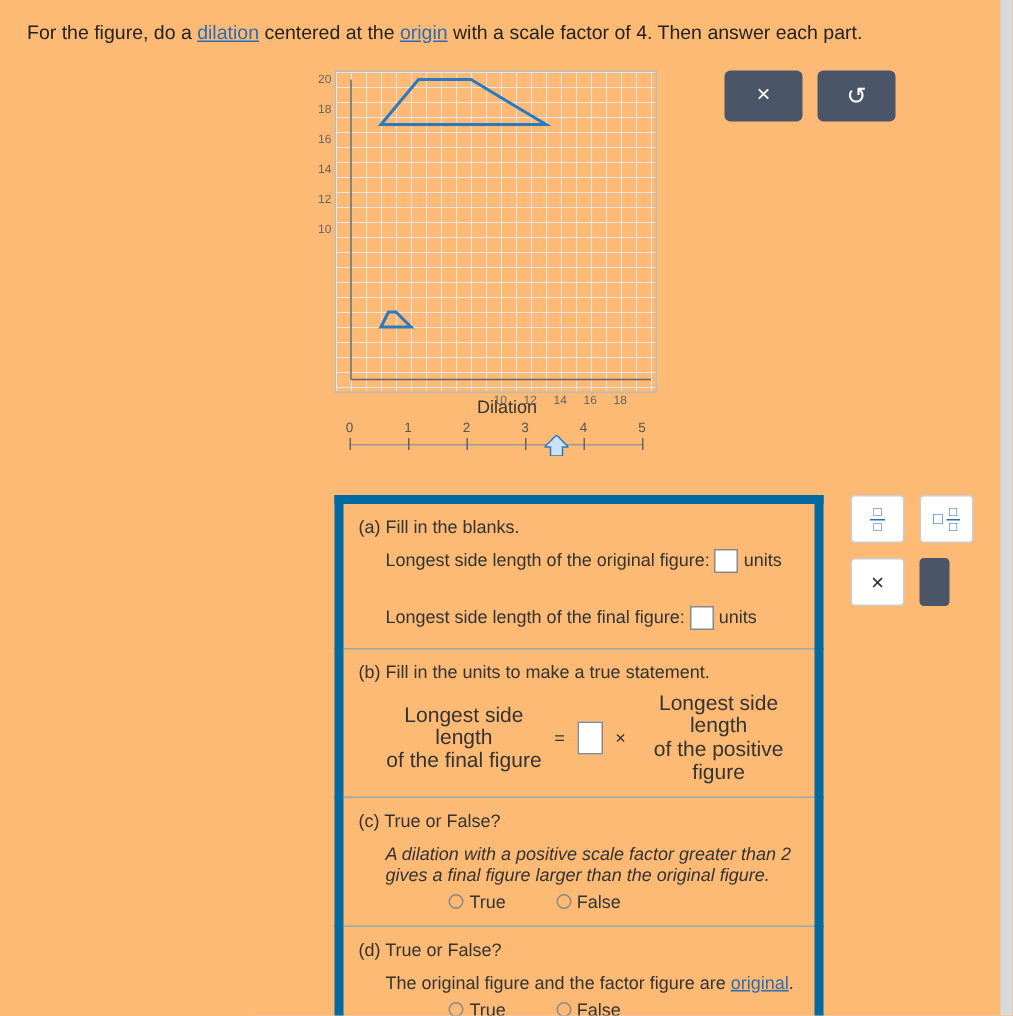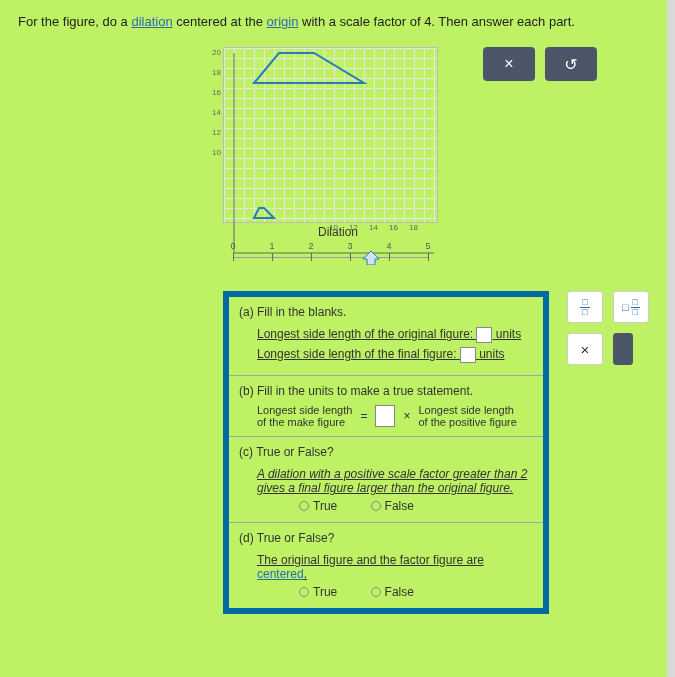--- a/index.html
+++ b/index.html
@@ -6,21 +6,21 @@
 body {
   background: #d8d9da;
   font-family: Arial, sans-serif;
   font-size: 13px;
   width: 675px;
   height: 677px;
   overflow: hidden;
   position: relative;
 }
 .page-container {
-  background: #bef264;
+  background: #fdba74;
   margin: 0 8px 0 0;
   padding: 14px 18px 0 18px;
   height: 100%;
   position: relative;
 }
 .instruction {
   color: #222;
   font-size: 13px;
   margin-bottom: 18px;
 }
@@ -30,21 +30,21 @@
   gap: 30px;
   align-items: flex-start;
   margin-left: 205px;
 }
 .graph-area {
   width: 230px;
   position: relative;
 }
 .graph-box {
   width: 215px;
-  height: 176px;
+  height: 215px;
   border: 1px solid #bbb;
   background: linear-gradient(to right, #e6e6e6 1px, transparent 1px),
               linear-gradient(to bottom, #e6e6e6 1px, transparent 1px);
   background-size: 10px 10px;
   position: relative;
 }
 .graph-svg { position: absolute; left: 0; top: 0; }
 .dilation-label { text-align: center; font-size: 12px; margin-top: 2px; color: #333; }
 .slider {
   width: 215px;
@@ -102,36 +102,36 @@
   border-collapse: collapse;
   padding-left: 30px;
 }
 .question-table td {
   border: 1px solid #9aa;
   padding: 8px 10px;
   font-size: 12px;
   color: #333;
   vertical-align: top;
 }
-.sub-indent { margin-left: 18px; margin-top: 8px; margin-bottom: 4px; text-decoration: underline; }
+.sub-indent { margin-left: 18px; margin-top: 8px; margin-bottom: 4px; }
 .input-small {
   display: inline-block;
   width: 16px; height: 16px;
   border: 1px solid #888;
   background: #fff;
   vertical-align: middle;
 }
 .eq-row {
   display: flex;
   align-items: center;
   gap: 8px;
   margin-left: 18px;
   margin-top: 6px;
 }
-.stack { text-align: left; line-height: 1.1; font-size: 11px; }
+.stack { text-align: center; line-height: 1.1; font-size: 14px; }
 .radio-row {
   margin-left: 60px;
   margin-top: 0;
 }
 .radio-opt { display: inline-flex; align-items: center; gap: 4px; margin-right: 30px; font-size: 12px; }
 .radio-circle {
   width: 10px; height: 10px;
   border: 1px solid #888;
   border-radius: 50%;
   display: inline-block;
@@ -241,35 +241,35 @@
       <tbody>
           <tr>
             <td>
         <span>(a)</span>
         <span>Fill in the blanks.</span>
         <div class="sub-indent">
           <span>Longest side length of the original figure: </span>
           <span class="input-small"></span>
           <span> units</span>
         </div>
-        <div class="sub-indent" style="margin-top:4px">
+        <div class="sub-indent" style="margin-top:22px">
           <span>Longest side length of the final figure: </span>
           <span class="input-small"></span>
           <span> units</span>
         </div>
       </td>
           </tr>
       <tr>
             <td>
         <span>(b)</span>
         <span>Fill in the units to make a true statement.</span>
         <div class="eq-row">
           <div class="stack">
             <div>Longest side length</div>
-            <div>of the make figure</div>
+            <div>of the final figure</div>
           </div>
           <span>=</span>
           <span class="input-small" style="width:20px;height:22px"></span>
           <span>×</span>
           <div class="stack">
             <div>Longest side length</div>
             <div>of the positive figure</div>
           </div>
         </div>
       </td>
@@ -289,21 +289,21 @@
             <span>False</span>
           </span>
         </div>
       </td>
           </tr>
       <tr>
             <td style="border-bottom:none">
         <span>(d)</span>
         <span>True or False?</span>
         <div class="sub-indent">
-          <span>The original figure and the factor figure are </span><span class="link">centered</span><span>.</span>
+          <span>The original figure and the factor figure are </span><span class="link">original</span><span>.</span>
         </div>
         <div class="radio-row">
           <span class="radio-opt">
             <span class="radio-circle"></span>
             <span>True</span>
           </span>
           <span class="radio-opt">
             <span class="radio-circle"></span>
             <span>False</span>
           </span>

